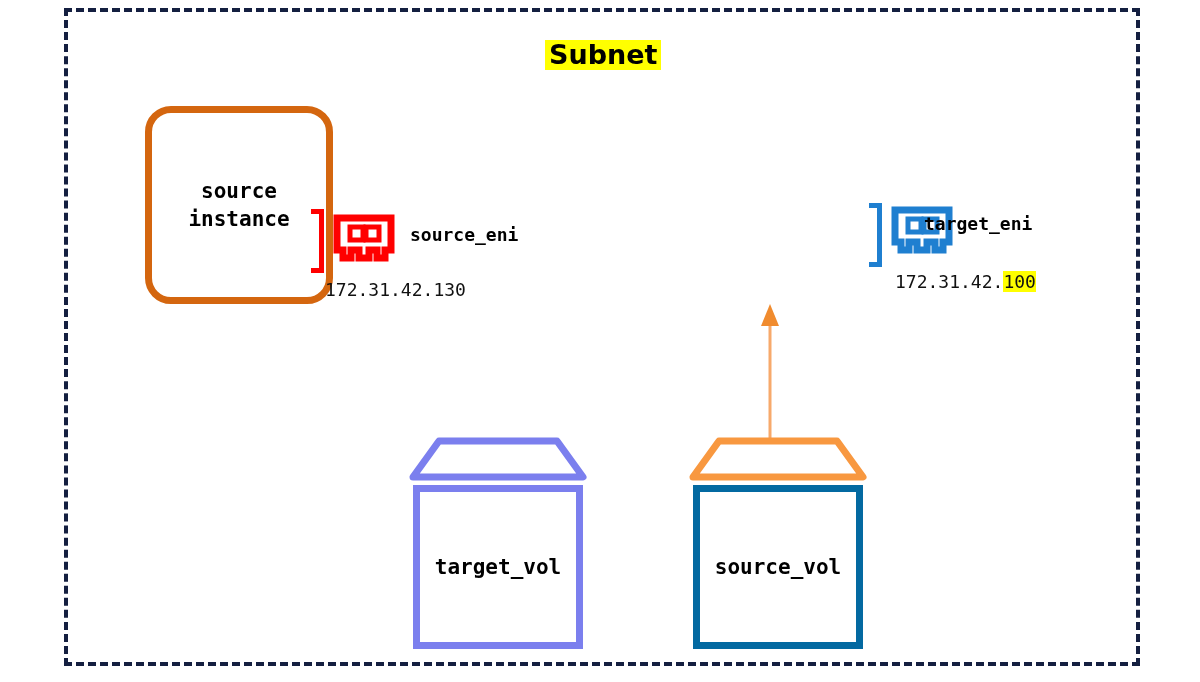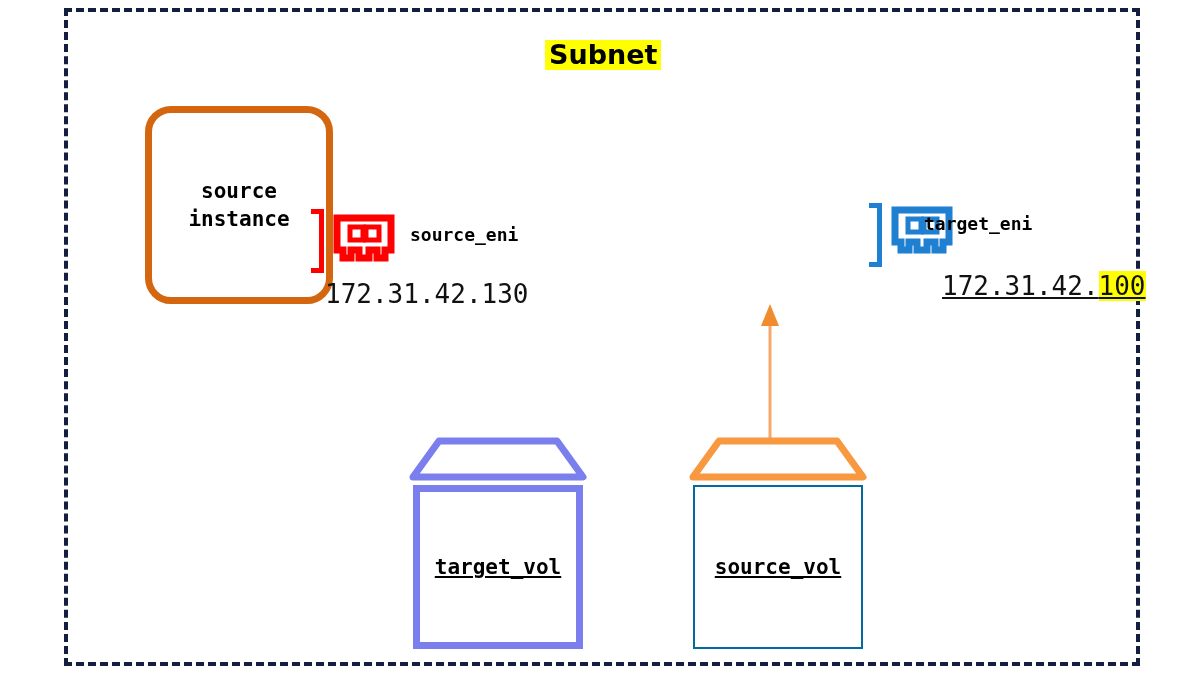--- a/index.html
+++ b/index.html
@@ -105,58 +105,57 @@
     font-weight: bold;
     color: #000000;
     white-space: nowrap;
   }
   #source-eni-label { left: 410px; top: 224px; }
   #target-eni-label { left: 924px; top: 213px; }
 
   .ip-text {
     position: absolute;
     font-family: "DejaVu Sans Mono", monospace;
-    font-size: 26px;
+    font-size: 18px;
     color: #111111;
     white-space: nowrap;
   }
   #source-ip { left: 325px; top: 279px; }
-  #target-ip { left: 942px; top: 271px; text-decoration: underline; }
+  #target-ip { left: 895px; top: 271px; }
   .ip-hl { background: #ffff00; }
 
   
   .volume { position: absolute; }
   .volume-lid { position: absolute; left: 0; top: 0; }
   .volume-body {
     position: absolute;
     box-sizing: border-box;
     background: #ffffff;
     display: flex;
     align-items: center;
     justify-content: center;
-    text-decoration: underline;
   }
   .volume-label {
     font-family: "DejaVu Sans Mono", monospace;
     font-size: 21px;
     font-weight: bold;
     color: #000000;
     white-space: nowrap;
   }
 
   #target-vol { left: 409px; top: 437px; width: 178px; height: 212px; }
   #target-vol .volume-body {
     left: 4px; top: 48px; width: 170px; height: 164px;
     border: 7px solid #7B7FEE;
   }
 
   #source-vol { left: 689px; top: 437px; width: 178px; height: 212px; }
   #source-vol .volume-body {
     left: 4px; top: 48px; width: 170px; height: 164px;
-    border: 2px solid #0369a1;
+    border: 7px solid #0369a1;
   }
 
   
   #vol-to-instance-arrow {
     position: absolute;
     left: 758px;
     top: 300px;
     width: 24px;
     height: 142px;
   }

